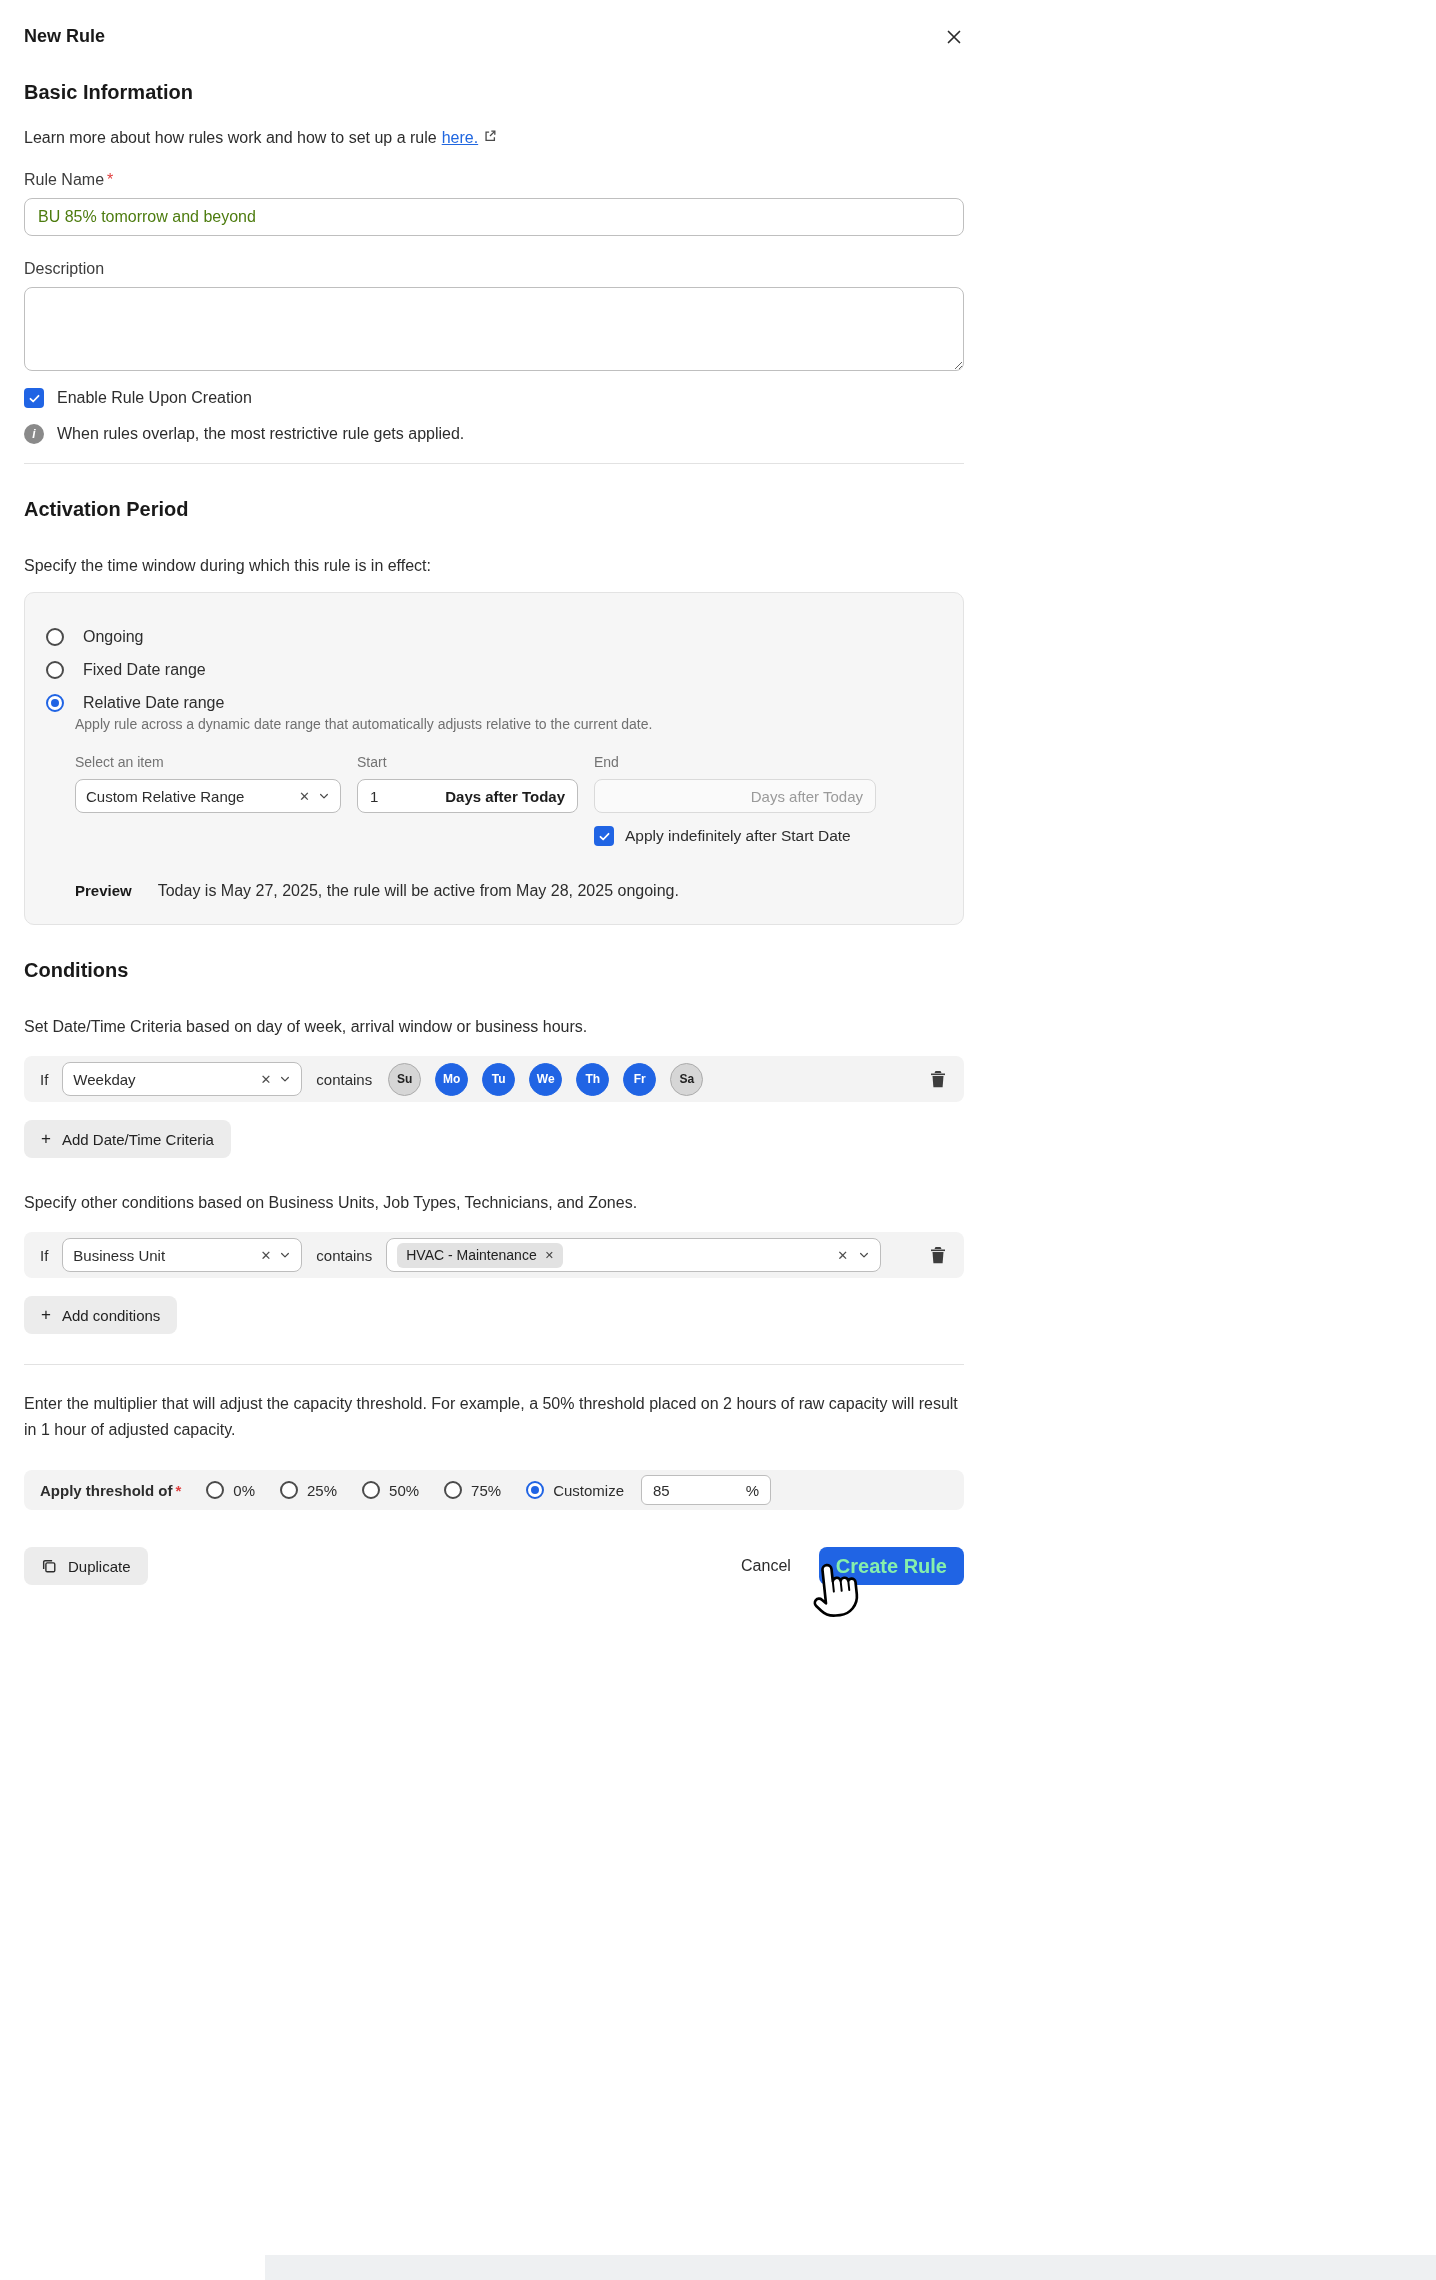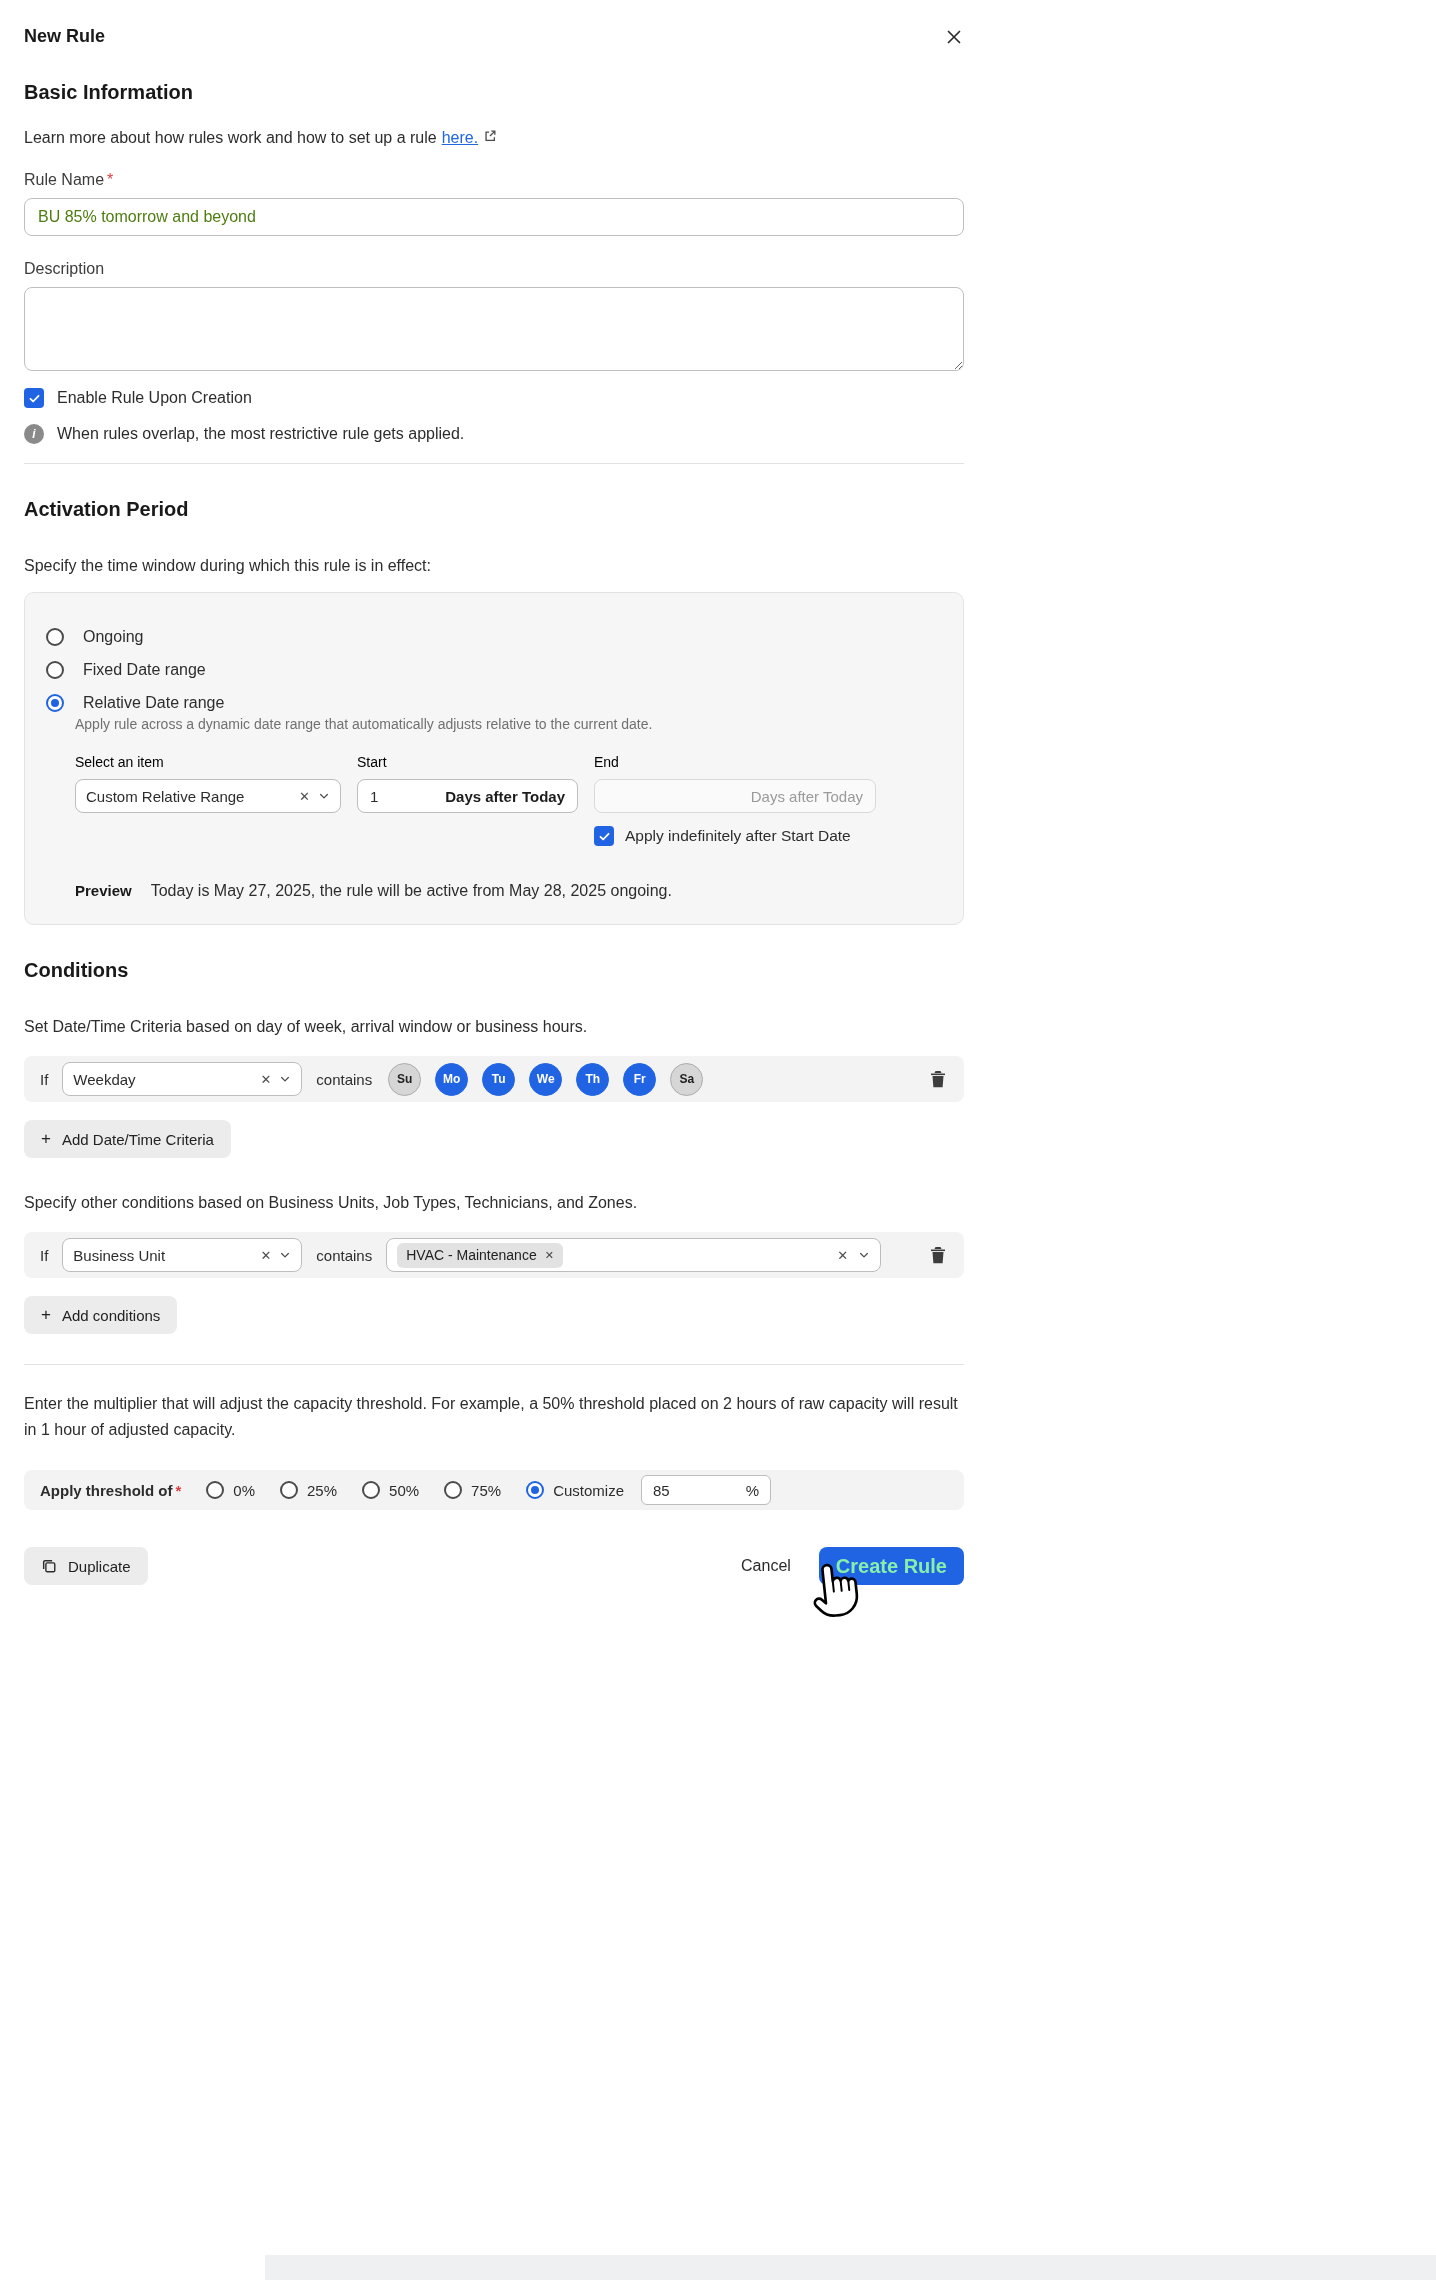--- a/index.html
+++ b/index.html
@@ -35,33 +35,33 @@
   .panel{ margin-top:17px; background:#f6f6f6; border:1px solid #e3e3e3; border-radius:10px; padding:20px 16px 24px; }
   .panel-label{ font-size:15px; color:#222; }
   .radio-row{ display:flex; align-items:center; gap:19px; margin-top:15px; margin-left:5px; cursor:pointer; width:fit-content; font-size:16px; }
   .radio{ width:18px; height:18px; border:2px solid #4b4b4b; border-radius:50%; flex:none; position:relative; background:#fff; }
   .radio.on{ border-color:var(--accent); }
   .radio.on::after{ content:""; position:absolute; inset:3px; border-radius:50%; background:var(--accent); }
   .helper{ margin-left:34px; margin-top:4px; font-size:14px; color:#707070; }
 
   .fields{ display:flex; gap:16px; margin-left:34px; margin-top:22px; }
   .col1{ width:266px; } .col2{ width:221px; } .col3{ width:282px; }
-  .col-label{ font-size:14px; color:#000000; margin-bottom:9px; }
+  .col-label{ font-size:14px; color:#737373; margin-bottom:9px; }
   .select{ height:34px; background:#fff; border:1px solid #bdbdbd; border-radius:8px; display:flex; align-items:center; padding:0 10px; font-size:15px; gap:8px; cursor:pointer; }
   .sel-val{ flex:1; white-space:nowrap; overflow:hidden; }
   .clear{ color:#4f4f4f; font-size:13px; }
   .chev{ display:inline-flex; }
   .inputbox{ height:34px; background:#fff; border:1px solid #bdbdbd; border-radius:8px; display:flex; align-items:center; padding:0 12px; font-size:15px; }
   .inputbox .val{ flex:1; }
   .inputbox .suffix{ font-weight:700; color:#1c1c1c; }
   .inputbox.disabled{ background:#fafafa; border-color:#dadada; justify-content:flex-end; }
   .inputbox.disabled .placeholder{ color:#9a9a9a; }
   .check-row.small{ margin-top:13px; gap:11px; }
   .check-row.small .check-label{ font-size:15.5px; white-space:nowrap; }
-  .preview{ margin-left:34px; margin-top:36px; font-size:16px; display:flex; gap:19px; align-items:baseline; }
+  .preview{ margin-left:34px; margin-top:36px; font-size:16px; display:flex; gap:26px; align-items:baseline; }
   .preview b{ font-size:15px; color:#191919; }
 
   .cond-row{ margin-top:20px; background:#f3f3f3; border-radius:8px; height:46px; display:flex; align-items:center; gap:14px; padding:0 16px; }
   .cond-row .if, .op{ font-size:15px; }
   .cond-row .select{ width:240px; }
   .chips{ display:flex; gap:14px; align-items:center; margin-left:2px; }
   .day-chip{ width:33px; height:33px; border-radius:50%; background:#d6d6d6; border:1px solid #ababab; color:#222; display:inline-flex; align-items:center; justify-content:center; font-size:12px; font-weight:700; cursor:pointer; flex:none; }
   .day-chip.active{ background:var(--accent); border-color:var(--accent); color:#fff; }
   .trash{ margin-left:auto; }
 

